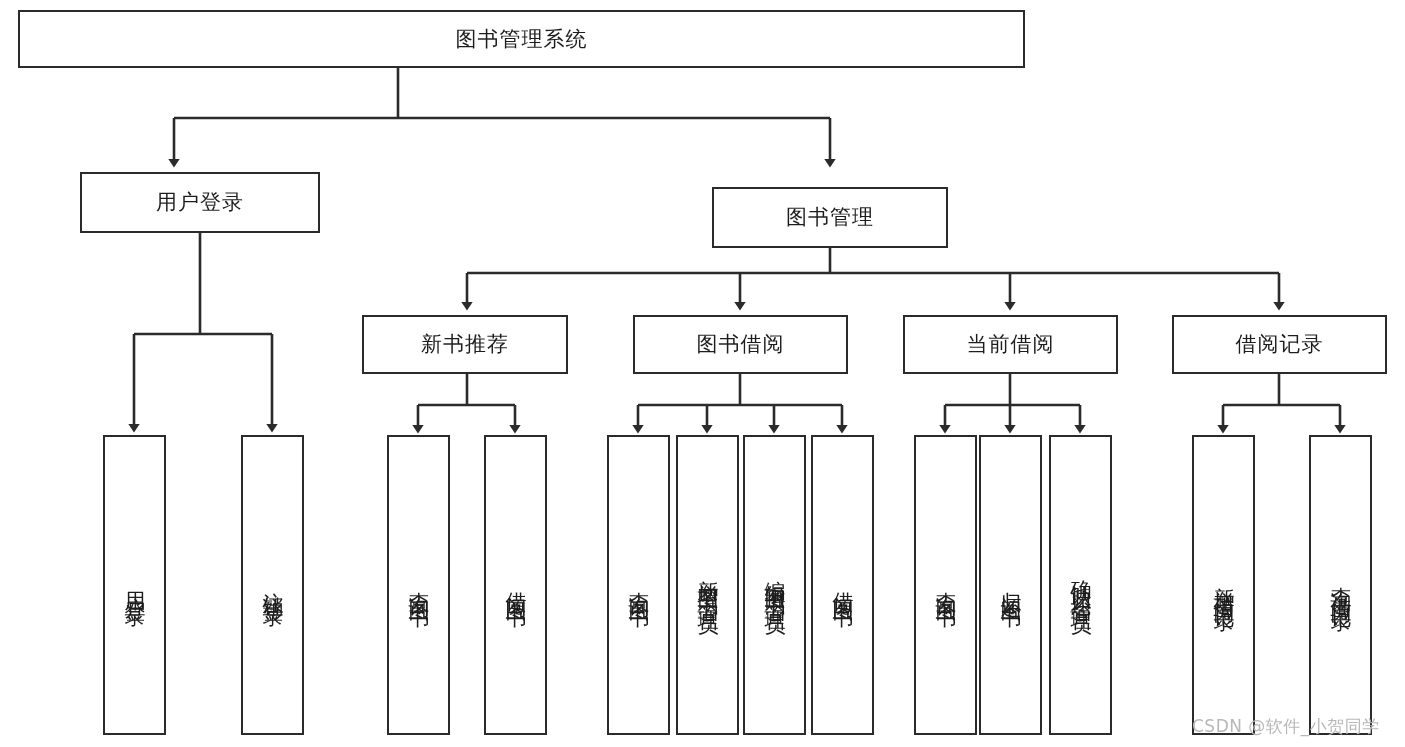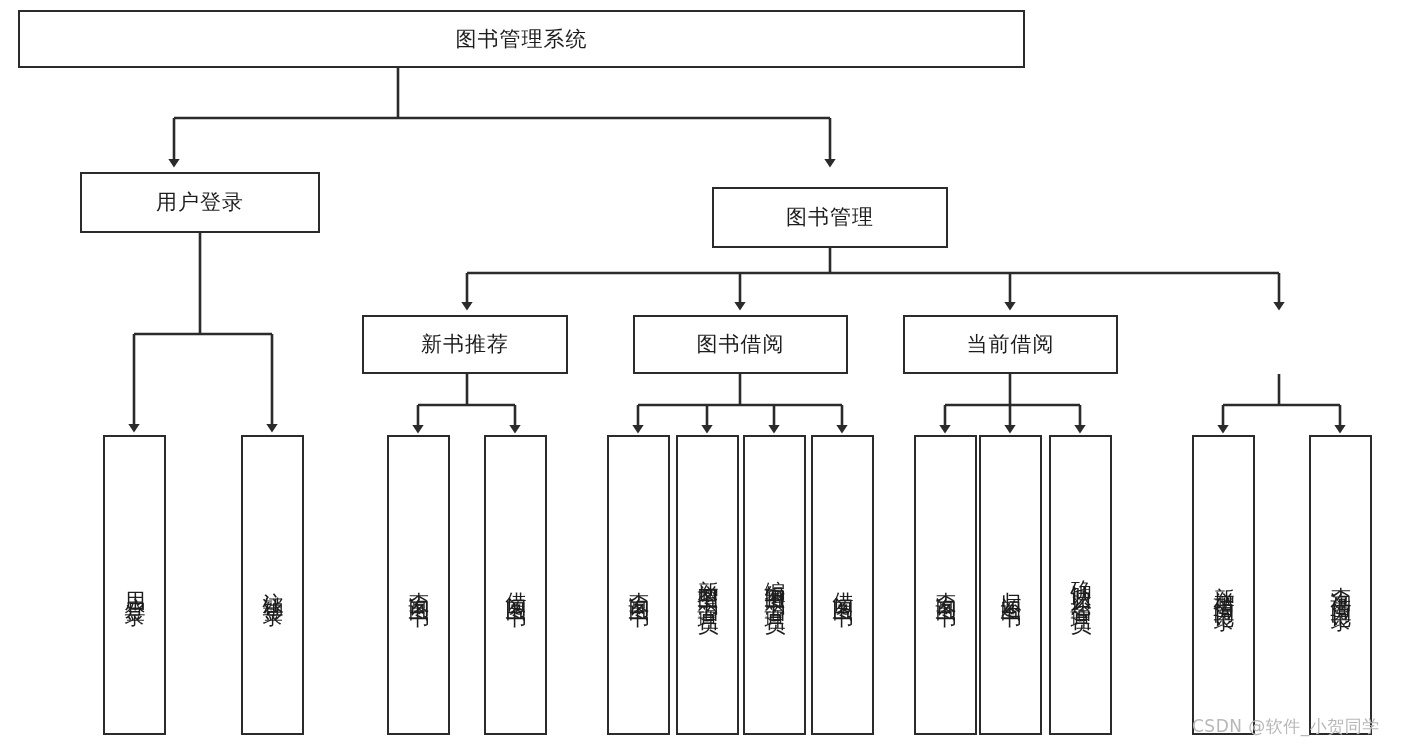--- a/index.html
+++ b/index.html
@@ -132,20 +132,23 @@
 
   <div class="node h" style="left:362px; top:315px; width:206px; height:59px;">
     <span>新书推荐</span>
   </div>
   <div class="node h" style="left:633px; top:315px; width:215px; height:59px;">
     <span>图书借阅</span>
   </div>
   <div class="node h" style="left:903px; top:315px; width:215px; height:59px;">
     <span>当前借阅</span>
   </div>
+  <div class="node h" style="left:1172px; top:315px; width:215px; height:59px;">
+    <span>借阅记录</span>
+  </div>
 
   <div class="node v" style="left:103px; top:435px; width:63px; height:300px;">
     <span>用户登录</span>
   </div>
   <div class="node v" style="left:241px; top:435px; width:63px; height:300px;">
     <span>注销登录</span>
   </div>
 
   <div class="node v" style="left:387px; top:435px; width:63px; height:300px;">
     <span>查询图书</span>

